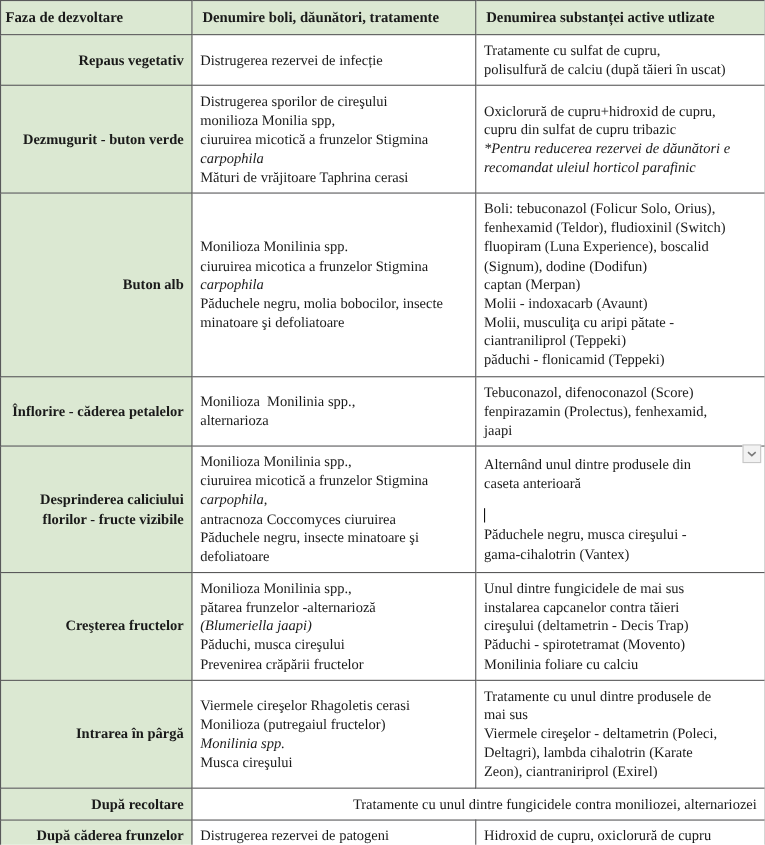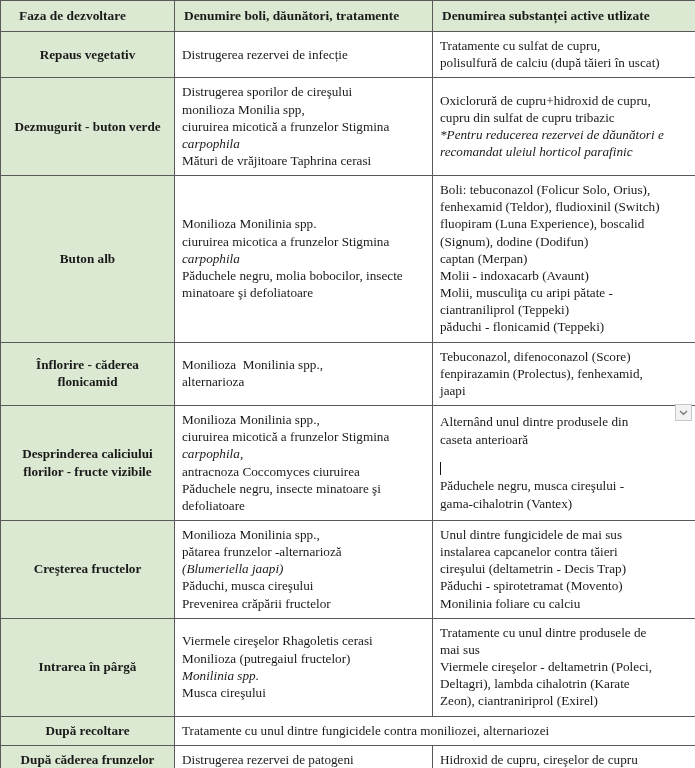--- a/index.html
+++ b/index.html
@@ -45,40 +45,40 @@
   tr.header-row th {
     background: #dbe8d2;
     font-weight: bold;
     font-size: 13.4px;
     text-align: left;
     padding: 7px 8px 7px 9px;
     line-height: 1.2;
   }
   tr.header-row th.phase-head {
     text-align: left;
-    padding-left: 18px;
+    padding-left: 4px;
   }
 
   
   td.phase {
     background: #dbe8d2;
     font-weight: bold;
-    text-align: center;
+    text-align: right;
     font-size: 13.3px;
     line-height: 1.28;
     padding: 6px 6px;
   }
 
   td.detail, td.substance {
     background: #ffffff;
     text-align: left;
   }
 
   td.wide {
-    text-align: left;
+    text-align: right;
   }
 
   .line { display: block; white-space: pre-wrap; }
   .line.it { font-style: italic; }
   .blank-line { display:block; height: 0.95em; }
 
   
   .caret {
     display: inline-block;
     width: 1px;
@@ -162,21 +162,21 @@
             <span class="line">fluopiram (Luna Experience), boscalid</span>
             <span class="line">(Signum), dodine (Dodifun)</span>
             <span class="line">captan (Merpan)</span>
             <span class="line">Molii - indoxacarb (Avaunt)</span>
             <span class="line">Molii, musculiţa cu aripi pătate -</span>
             <span class="line">ciantraniliprol (Teppeki)</span>
             <span class="line">păduchi - flonicamid (Teppeki)</span>
           </td>
         </tr>
         <tr>
-          <td class="phase">Înflorire - căderea flonicamid</td>
+          <td class="phase">Înflorire - căderea petalelor</td>
           <td class="detail">
             <span class="line">Monilioza  Monilinia spp.,</span>
             <span class="line">alternarioza</span>
           </td>
           <td class="substance">
             <span class="line">Tebuconazol, difenoconazol (Score)</span>
             <span class="line">fenpirazamin (Prolectus), fenhexamid,</span>
             <span class="line">jaapi</span>
           </td>
         </tr>
@@ -235,21 +235,21 @@
         <tr>
           <td class="phase">După recoltare</td>
           <td class="detail wide" colspan="2">Tratamente cu unul dintre fungicidele contra moniliozei, alternariozei</td>
         </tr>
         <tr>
           <td class="phase">După căderea frunzelor</td>
           <td class="detail">
             <span class="line">Distrugerea rezervei de patogeni</span>
           </td>
           <td class="substance">
-            <span class="line">Hidroxid de cupru, cireşelor de cupru</span>
+            <span class="line">Hidroxid de cupru, oxiclorură de cupru</span>
           </td>
         </tr>
       </tbody>
   </table>
 
   <div class="scroll-widget">
     <svg width="9" height="7" viewBox="0 0 9 7" aria-hidden="true">
       <path d="M1 2 L4.5 5.2 L8 2" fill="none" stroke="#7a7a7a" stroke-width="1.4"></path>
     </svg>
   </div>

